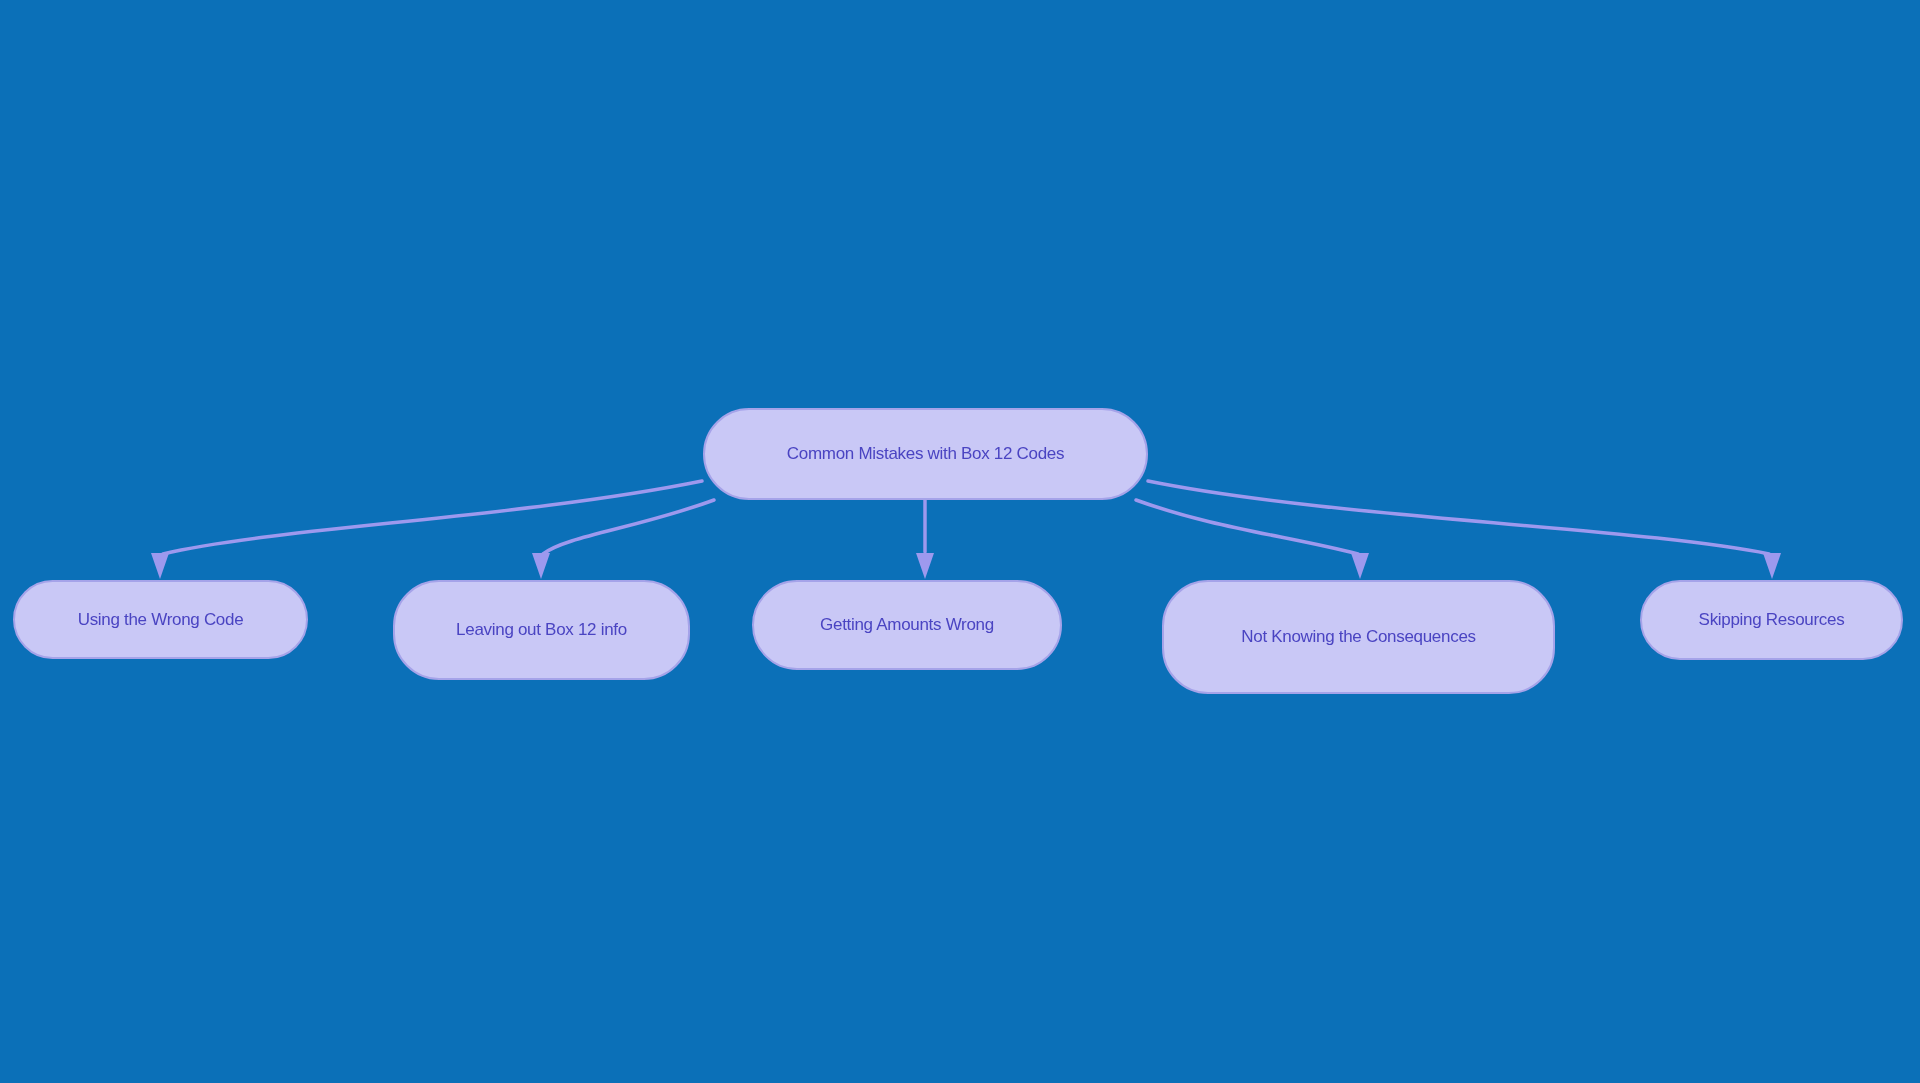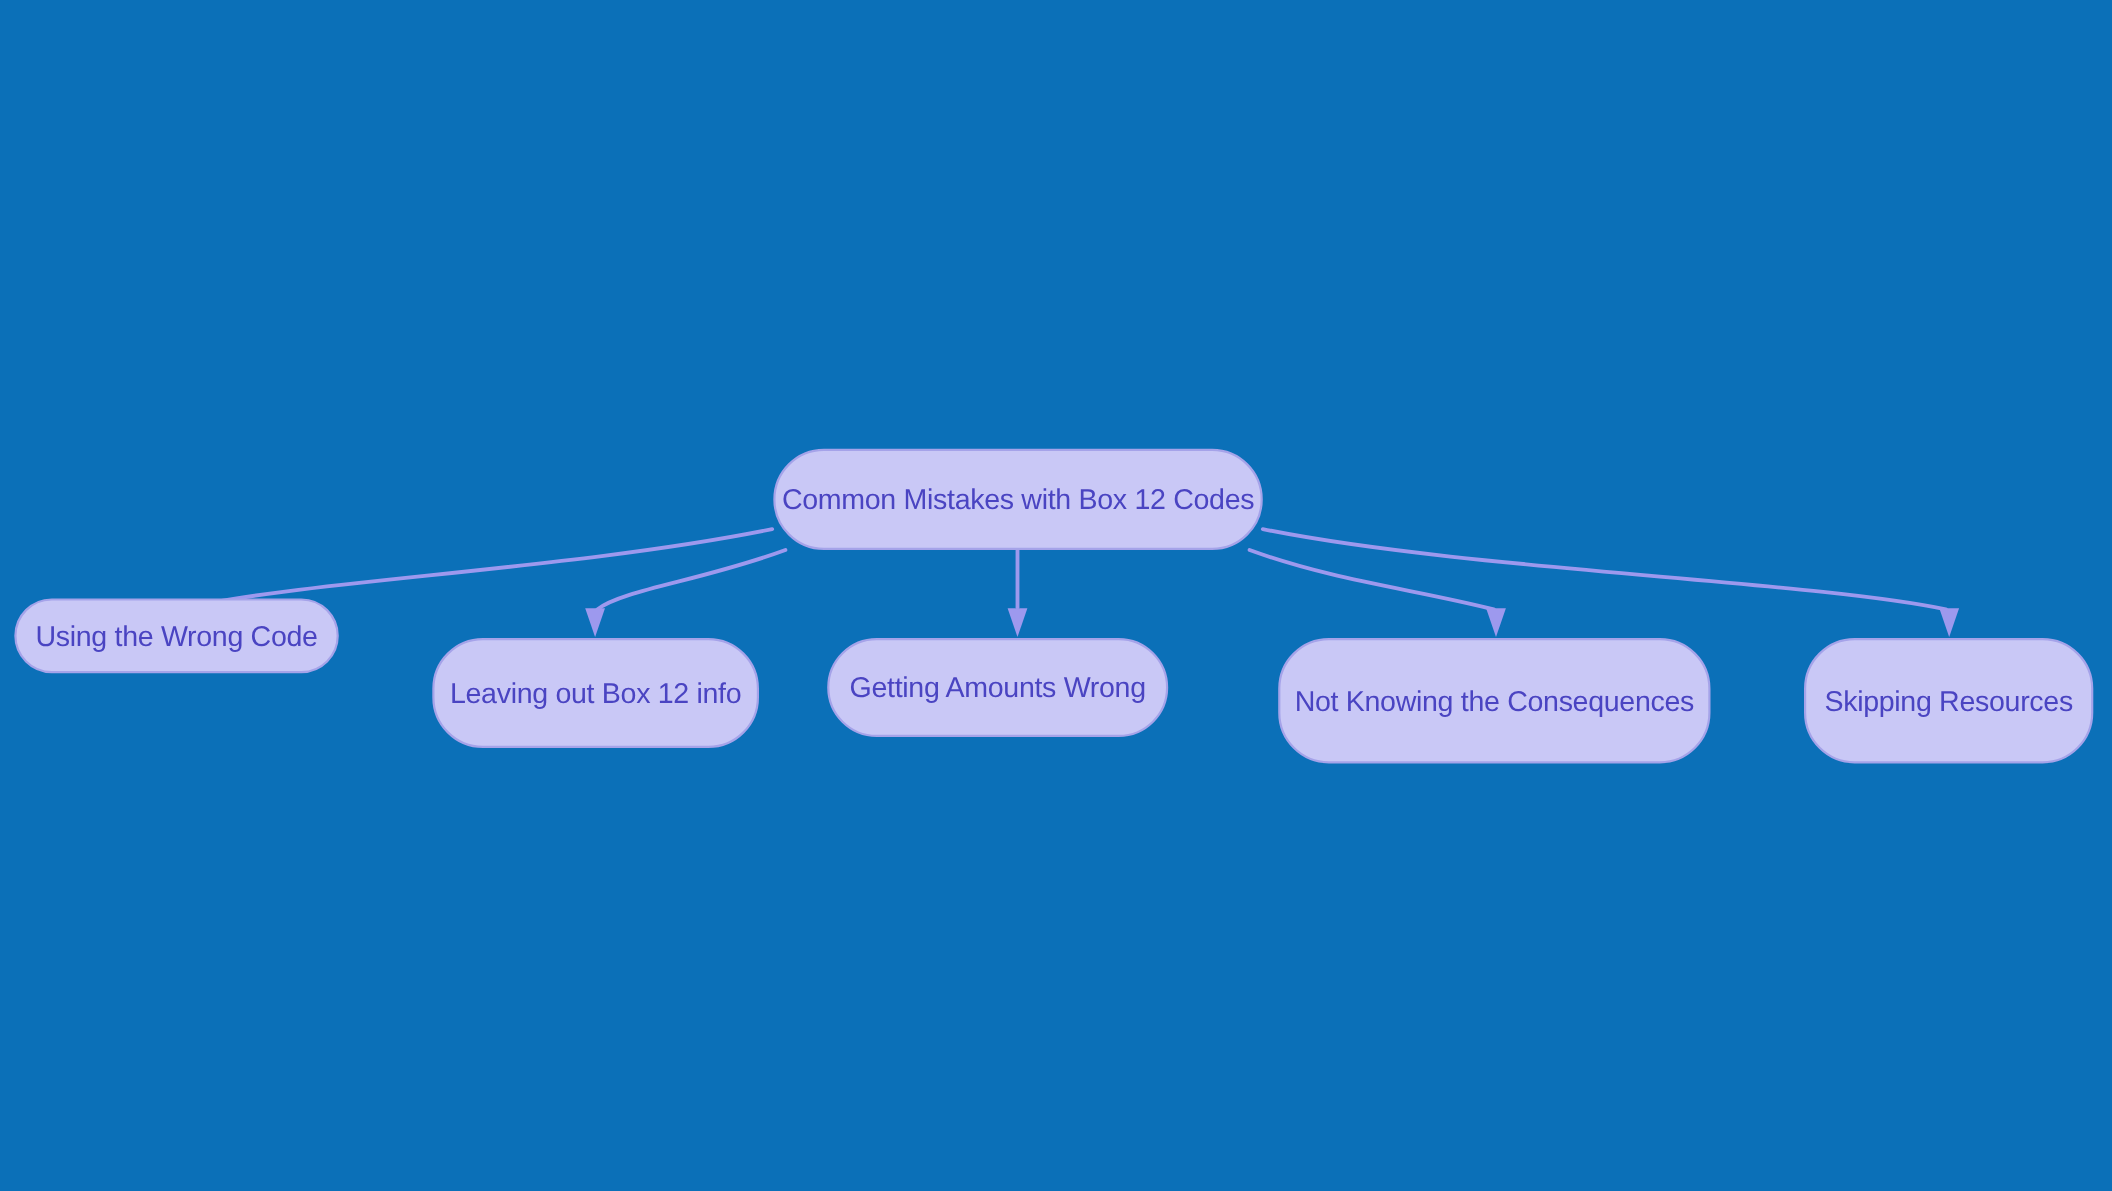--- a/index.html
+++ b/index.html
@@ -18,31 +18,31 @@
   .edges polygon { fill: var(--edge-color); }
   .node {
     position: absolute;
     background: var(--node-fill);
     border: 2px solid var(--node-border);
     border-radius: 46px;
     display: flex;
     align-items: center;
     justify-content: center;
     color: var(--node-text-color);
-    font-size: 26px;
+    font-size: 17px;
     letter-spacing: -0.3px;
     white-space: nowrap;
     text-align: center;
   }
   .node-root  { left: 703px;  top: 408px; width: 445px; height: 92px; }
-  .node-c0    { left: 13px;   top: 544px; width: 295px; height: 68px; }
+  .node-c0    { left: 13px;   top: 580px; width: 295px; height: 79px; }
   .node-c1    { left: 393px;  top: 580px; width: 297px; height: 100px; }
   .node-c2    { left: 752px;  top: 580px; width: 310px; height: 90px; }
   .node-c3    { left: 1162px; top: 580px; width: 393px; height: 114px; }
-  .node-c4    { left: 1640px; top: 580px; width: 263px; height: 114px; }
+  .node-c4    { left: 1640px; top: 580px; width: 263px; height: 80px; }
 </style>
 </head>
 <body>
 
 <div class="stage">
 
   <svg class="edges" viewBox="0 0 1920 1083" xmlns="http://www.w3.org/2000/svg">
     <path d="M 702 481 C 520 518, 270 528, 163 554"></path>
     <polygon points="151,553 169,553 160,579"></polygon>
 

